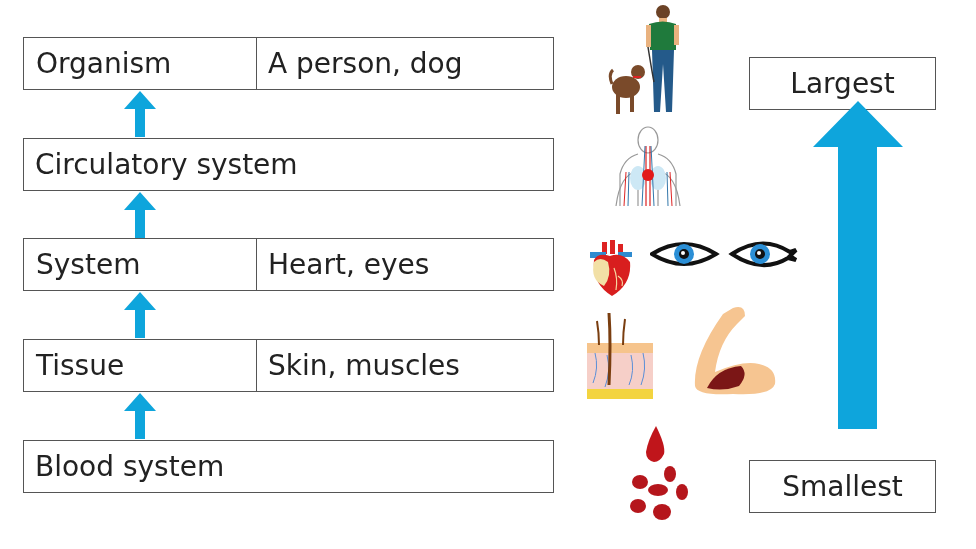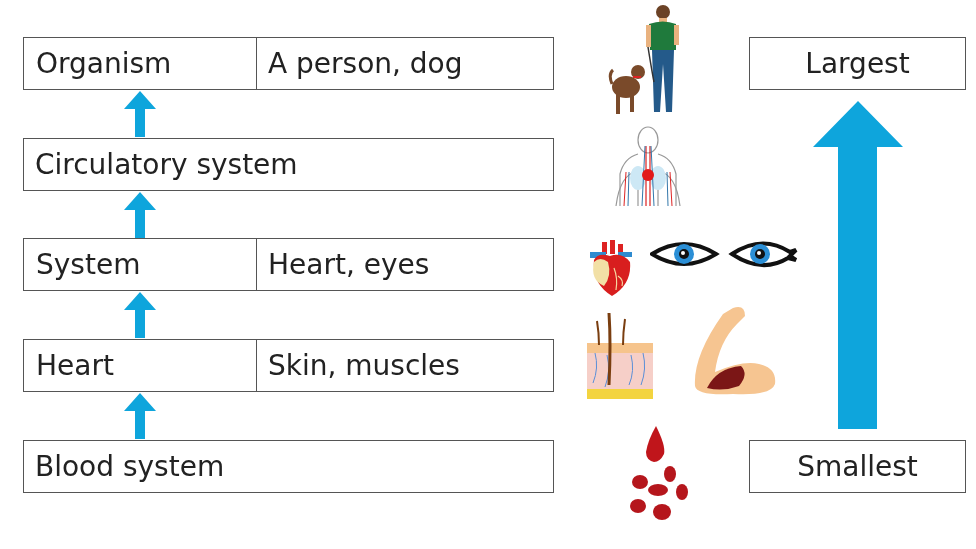--- a/index.html
+++ b/index.html
@@ -4,41 +4,41 @@
 <style>
   html, body { margin:0; padding:0; background:#ffffff; }
   body { width:976px; height:549px; position:relative; overflow:hidden;
          font-family:"DejaVu Sans", "Liberation Sans", sans-serif; color:#222; }
   .row { position:absolute; left:23px; width:531px; height:53px; border:1.5px solid #555;
          box-sizing:border-box; display:flex; }
   .cell-l { width:233px; border-right:1.5px solid #555; box-sizing:border-box;
             display:flex; align-items:center; padding-left:12px; font-size:28px; white-space:nowrap; }
   .cell-r { flex:1; display:flex; align-items:center; padding-left:11px; font-size:28px; white-space:nowrap; }
   .s-arrow { position:absolute; left:124px; width:32px; height:46px; }
-  .label-box { position:absolute; left:749px; width:217px; height:53px; border:1.5px solid #555;
-               box-sizing:border-box; display:flex; align-items:center; justify-content:center; font-size:28px; }
+  .label-box { position:absolute; left:749px; width:187px; height:53px; border:1.5px solid #555;
+               box-sizing:border-box; display:flex; align-items:center; justify-content:center; font-size:28px;margin-top:20px; }
   .big-arrow { position:absolute; left:813px; top:101px; width:90px; height:328px; }
   .icon { position:absolute; }
 </style>
 </head>
 <body>
 
 <div class="row" style="top:37px;">
   <div class="cell-l">Organism</div>
   <div class="cell-r">A person, dog</div>
 </div>
 <div class="row" style="top:138px;">
   <div class="cell-r">Circulatory system</div>
 </div>
 <div class="row" style="top:238px;">
   <div class="cell-l">System</div>
   <div class="cell-r">Heart, eyes</div>
 </div>
 <div class="row" style="top:339px;">
-  <div class="cell-l">Heart</div>
+  <div class="cell-l">Tissue</div>
   <div class="cell-r">Skin, muscles</div>
 </div>
 <div class="row" style="top:440px;">
   <div class="cell-r">Blood system</div>
 </div>
 
 <svg class="s-arrow" style="top:91px;" viewBox="0 0 32 46">
   <polygon points="16,0 32,18 21,18 21,46 11,46 11,18 0,18" fill="#0ea5dc"></polygon>
 </svg>
 <svg class="s-arrow" style="top:192px;" viewBox="0 0 32 46">

